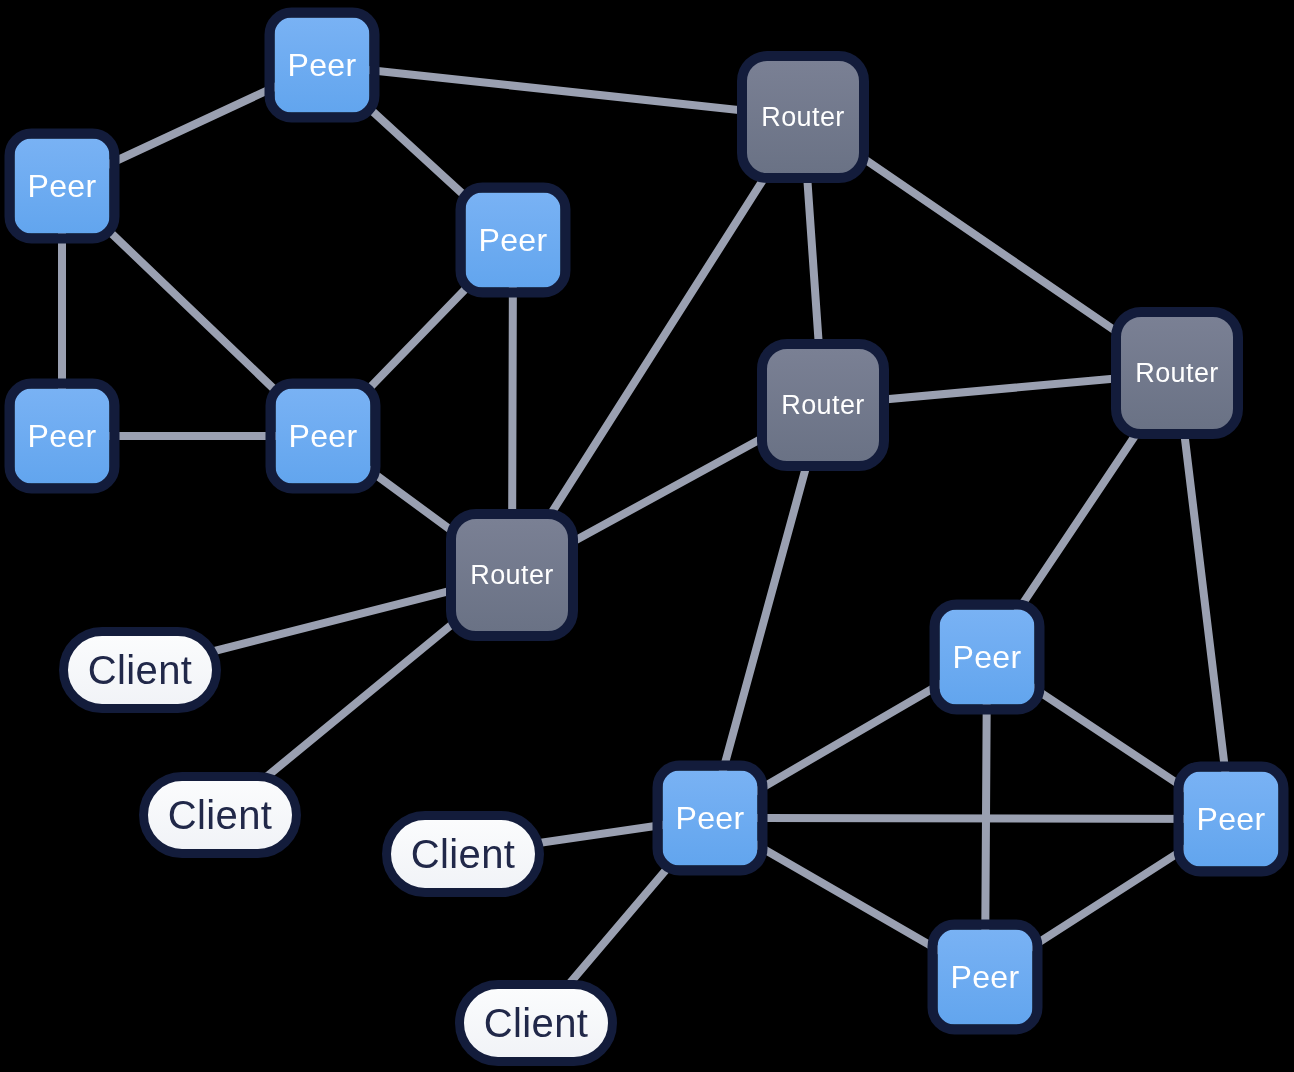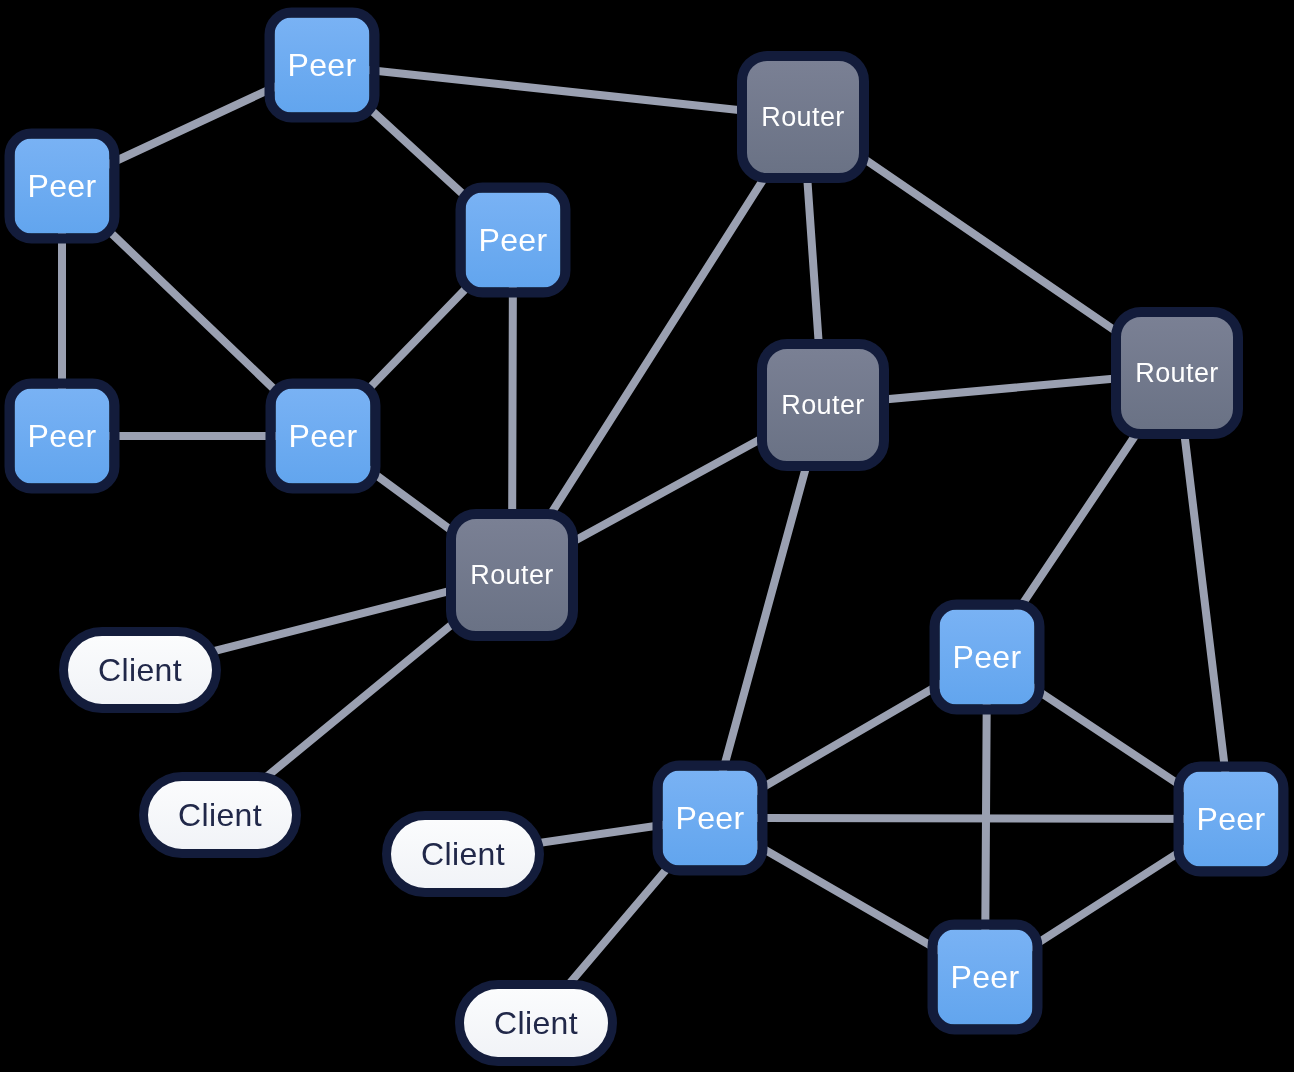--- a/index.html
+++ b/index.html
@@ -48,21 +48,21 @@
     height: 132px;
     border-width: 10px;
     border-radius: 30px;
     font-size: 27px;
   }
   .node-client {
     width: 162px;
     height: 86px;
     border-width: 9px;
     border-radius: 43px;
-    font-size: 32px;
+    font-size: 40px;
   }
 </style>
 </head>
 <body>
 
 <div id="canvas" style="background: rgb(0, 0, 0);">
   <svg id="edges" xmlns="http://www.w3.org/2000/svg">
       <line x1="322" y1="65" x2="62" y2="186" stroke="#9aa0b1"></line>
       <line x1="322" y1="65" x2="513" y2="240" stroke="#9aa0b1"></line>
       <line x1="322" y1="65" x2="803" y2="117" stroke="#9aa0b1"></line>

